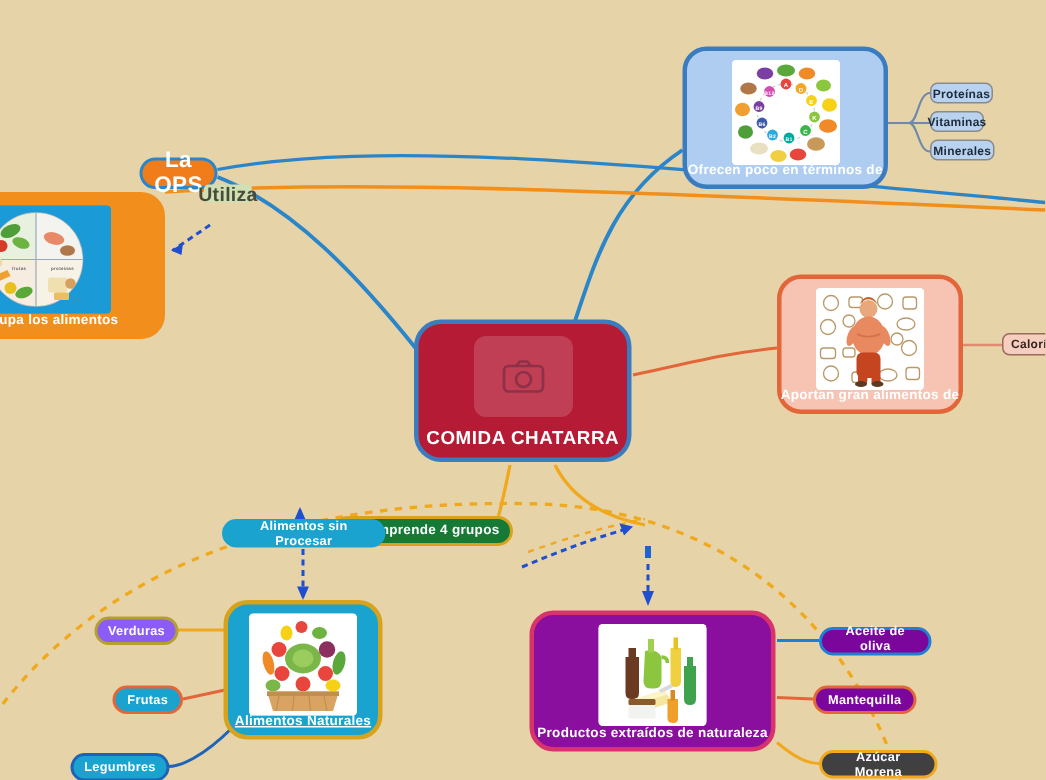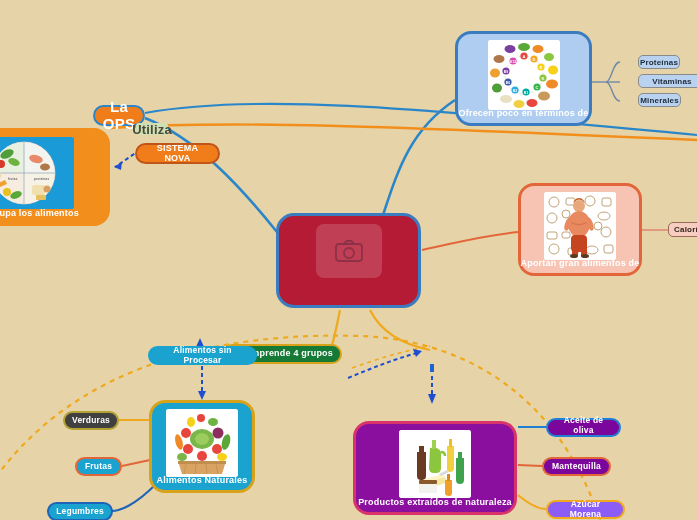--- a/index.html
+++ b/index.html
@@ -98,21 +98,20 @@
 
   
   .leafbox {
     background: #b9d2ef;
     border: 1px solid #8a8a8a;
     border-radius: 5px;
     color: #1d2a3a;
     font-size: 8px;
     font-weight: bold;
     padding: 0 5px;
-    margin-left: 18px;
   }
   .leafpink {
     background: #f6cdbe;
     border: 1px solid #9a6a5a;
     border-radius: 5px;
     color: #33241f;
     font-size: 8px;
     font-weight: bold;
     padding: 0 5px;
   }
@@ -183,33 +182,31 @@
   </svg>
 
   <div class="node" id="center-node">
     <div class="cam-placeholder">
       <svg width="30" height="24" viewBox="0 0 30 24">
         <rect x="2" y="5" width="26" height="17" rx="3" fill="none" stroke="#8e3047" stroke-width="1.8"></rect>
         <path d="M10 5 l2.5 -3 h5 l2.5 3" fill="none" stroke="#8e3047" stroke-width="1.8"></path>
         <circle cx="15" cy="14" r="5" fill="none" stroke="#8e3047" stroke-width="1.8"></circle>
       </svg>
     </div>
+    <div class="center-label">COMIDA CHATARRA</div>
   </div>
 
   <div class="node pill" style="left:93px; top:105px; width:52px; height:21px; background:#f07d1a; border-color:#2b86c9; font-size:15px;">
     <span>La OPS</span>
   </div>
 
   <div class="node plainlabel" style="left:136px; top:123px; width:32px; height:12px;">
     <span>Utiliza</span>
   </div>
 
-  <div class="node pill" style="left:135px; top:143px; width:85px; height:21px; background:#f07d1a; border-color:#c0551a; font-size:9px;">
-    <span>SISTEMA NOVA</span>
-  </div>
 
   <div class="node imgnode" style="left:-62px; top:128px; width:172px; height:98px; background:#f28f1c; border-color:#f28f1c;">
     <div class="thumb" style="top:6px; width:100px; height:72px; background:#1a9ad6;">
       <svg width="100" height="72" viewBox="0 0 100 72">
         <rect width="100" height="72" fill="#1a9ad6"></rect>
         <circle cx="50" cy="36" r="31" fill="#f2f2ee" stroke="#bbb" stroke-width="1"></circle>
         <path d="M50 5 A31 31 0 0 0 19 36 L50 36 Z" fill="#e8f0e0"></path>
         <path d="M50 36 L19 36 A31 31 0 0 0 50 67 Z" fill="#f6ede0"></path>
         <path d="M50 5 A31 31 0 0 1 81 36 L50 36 Z" fill="#f3f3ef"></path>
         <path d="M50 36 L81 36 A31 31 0 0 1 50 67 Z" fill="#f7f2e6"></path>
@@ -276,21 +273,21 @@
         <ellipse cx="22" cy="9" rx="5.5" ry="4" fill="#7b3fa0"></ellipse>
         <circle cx="36" cy="35" r="9" fill="#ffffff"></circle>
       </svg>
     </div>
     <div class="caption">Ofrecen poco en términos de</div>
   </div>
 
   <div class="node leafbox" style="left:620px; top:55px; width:42px; height:14px;">
     <span>Proteínas</span>
   </div>
-  <div class="node leafbox" style="left:620px; top:74px; width:68px; height:14px;">
+  <div class="node leafbox" style="left:620px; top:74px; width:36px; height:14px;">
     <span>Vitaminas</span>
   </div>
   <div class="node leafbox" style="left:620px; top:93px; width:43px; height:14px;">
     <span>Minerales</span>
   </div>
 
   <div class="node imgnode" style="left:518px; top:183px; width:124px; height:93px; background:#f7c4b3; border-color:#e2663a;">
     <div class="thumb" style="top:6px; width:72px; height:68px;">
       <svg width="72" height="68" viewBox="0 0 72 68">
         <rect width="72" height="68" fill="#ffffff"></rect>
@@ -335,21 +332,21 @@
 
   <div class="node pill" style="left:222px; top:344px; width:120px; height:20px; background:#147a36; border-color:#d9a21b; font-size:9px; justify-content:flex-end; padding-right:7px;">
     <span>omprende 4 grupos</span>
   </div>
 
   <div class="node pill" style="left:148px; top:346px; width:109px; height:19px; background:#1aa3cf; border-color:#1aa3cf; font-size:8.5px;">
     <span>Alimentos sin Procesar</span>
   </div>
 
 
-  <div class="node imgnode" style="left:149px; top:400px; width:106px; height:93px; background:#1aa3cf; border-color:#d9a21b;">
+  <div class="node imgnode" style="left:149px; top:400px; width:106px; height:93px; background:#1aa3cf; border-color:#d9a21b;text-decoration:underline;">
     <div class="thumb" style="top:6px; width:72px; height:68px;">
       <svg width="72" height="68" viewBox="0 0 72 68">
         <rect width="72" height="68" fill="#ffffff"></rect>
         <ellipse cx="36" cy="30" rx="12" ry="10" fill="#7ab648"></ellipse>
         <ellipse cx="36" cy="30" rx="7" ry="6" fill="#9acd5e"></ellipse>
         <circle cx="20" cy="24" r="5" fill="#e8453c"></circle>
         <circle cx="52" cy="24" r="5.5" fill="#8c2f5e"></circle>
         <circle cx="51" cy="40" r="5" fill="#e8453c"></circle>
         <circle cx="22" cy="40" r="5" fill="#e8453c"></circle>
         <ellipse cx="13" cy="33" rx="3.5" ry="8" fill="#f08a28" transform="rotate(-15 13 33)"></ellipse>
@@ -366,31 +363,31 @@
           <line x1="20" y1="55" x2="18" y2="65"></line>
             <line x1="30" y1="55" x2="29" y2="65"></line>
           <line x1="40" y1="55" x2="41" y2="65"></line>
             <line x1="50" y1="55" x2="52" y2="65"></line>
         </g>
       </svg>
     </div>
     <div class="caption">Alimentos Naturales</div>
   </div>
 
-  <div class="node pill" style="left:63px; top:411px; width:56px; height:19px; background:#404040; border-color:#b4a032; font-size:8.5px;">
+  <div class="node pill" style="left:63px; top:411px; width:56px; height:19px; background:#8b5cf6; border-color:#b4a032; font-size:8.5px;">
     <span>Verduras</span>
   </div>
   <div class="node pill" style="left:75px; top:457px; width:47px; height:19px; background:#1aa3cf; border-color:#e2663a; font-size:8.5px;">
     <span>Frutas</span>
   </div>
   <div class="node pill" style="left:47px; top:502px; width:66px; height:19px; background:#1aa3cf; border-color:#1f63b8; font-size:8.5px;">
     <span>Legumbres</span>
   </div>
 
-  <div class="node imgnode" style="left:353px; top:421px; width:164px; height:94px; background:#8a0f9e; border-color:#d9336b;">
+  <div class="node imgnode" style="left:353px; top:407px; width:164px; height:94px; background:#8a0f9e; border-color:#d9336b;">
     <div class="thumb" style="top:6px; width:72px; height:68px;">
       <svg width="72" height="68" viewBox="0 0 72 68">
         <rect width="72" height="68" fill="#ffffff"></rect>
         <path d="M18 22 h9 v24 q0 4 -4 4 h-1 q-4 0 -4 -4z" fill="#6b3a22"></path>
         <rect x="20" y="16" width="5" height="7" fill="#6b3a22"></rect>
         <path d="M31 18 q8 -2 11 4 v16 q0 5 -5 5 h-2 q-5 0 -5 -5z" fill="#8cc63f"></path>
         <rect x="33" y="10" width="4" height="9" fill="#a0d050"></rect>
         <path d="M42 22 q4 0 4 4" stroke="#8cc63f" stroke-width="2.5" fill="none"></path>
         <path d="M48 16 h7 v22 q0 4 -4 4 q-3 0 -3 -4z" fill="#f0d040"></path>
         <rect x="50" y="9" width="3" height="8" fill="#e8c020"></rect>
@@ -407,17 +404,17 @@
     </div>
     <div class="caption">Productos extraídos de naturaleza</div>
   </div>
 
   <div class="node pill" style="left:546px; top:418px; width:75px; height:19px; background:#7b069b; border-color:#1f7fd4; font-size:8.5px;align-items:flex-end;">
     <span>Aceite de oliva</span>
   </div>
   <div class="node pill" style="left:542px; top:457px; width:69px; height:19px; background:#7b069b; border-color:#e2663a; font-size:8.5px;">
     <span>Mantequilla</span>
   </div>
-  <div class="node pill" style="left:546px; top:500px; width:79px; height:19px; background:#8b5cf6; border-color:#f0a81c; font-size:8.5px;">
+  <div class="node pill" style="left:546px; top:500px; width:79px; height:19px; background:#404040; border-color:#f0a81c; font-size:8.5px;">
     <span>Azúcar Morena</span>
   </div>
 
 </div>
 
 </body></html>

